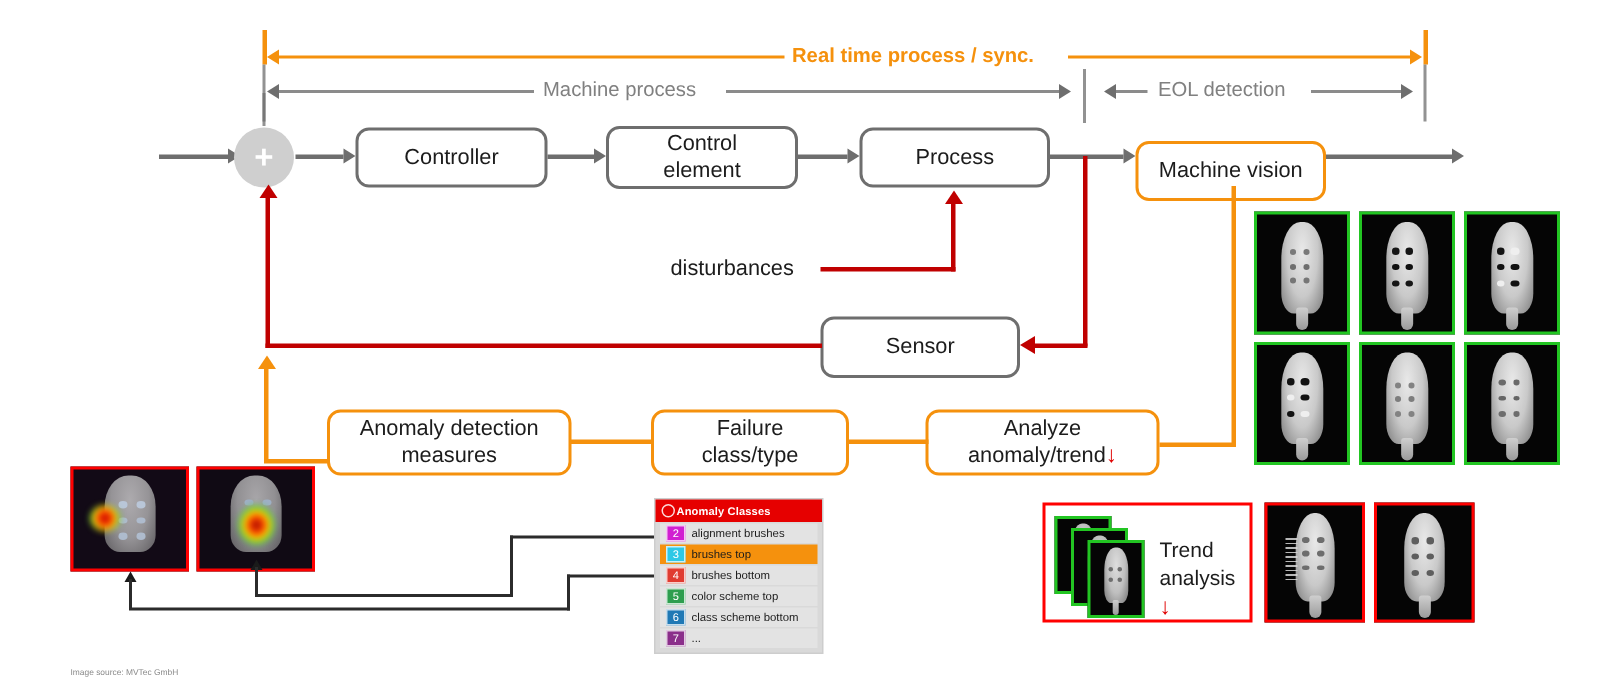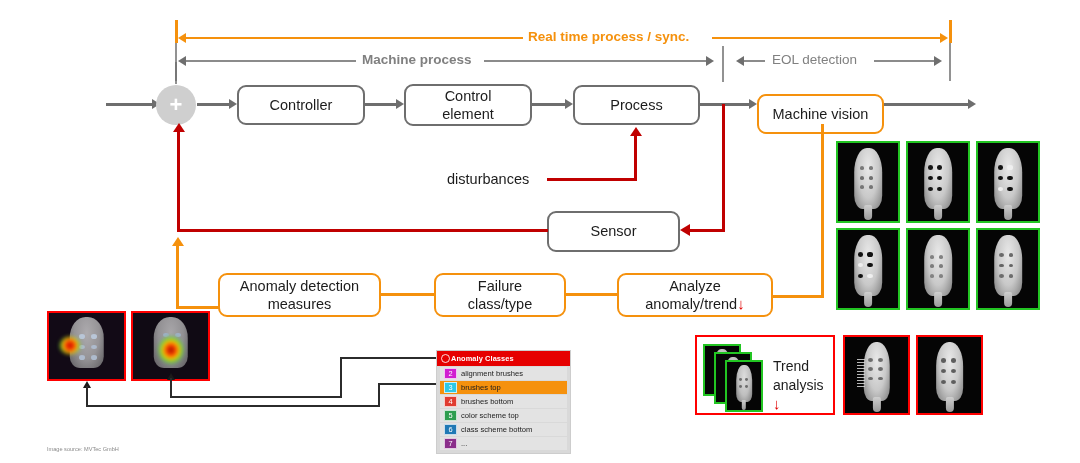--- a/index.html
+++ b/index.html
@@ -65,21 +65,21 @@
   .dots{position:absolute;left:0;top:0;width:100%;height:100%;}
   .dot{position:absolute;border-radius:50%;}
 
   
   .heat{position:absolute;border-radius:50%;filter:blur(2.2px);}
 
   
   .stack{position:absolute;box-sizing:border-box;background:#050505;border:2.2px solid #22c522;}
 
   
-  .legend{position:absolute;left:437px;top:351px;width:133px;
+  .legend{position:absolute;left:437px;top:333px;width:111px;
           background:#d9d9d9;box-sizing:border-box;padding:0 0 3px 0;
           box-shadow:0 0 0 1px #cdcdcd;}
   .legend-head{background:#e60000;color:#ffffff;font-size:7.4px;font-weight:700;
                padding:3px 4px 3px 14px;position:relative;letter-spacing:.1px;}
   .legend-head .hicon{position:absolute;left:4px;top:3px;width:7px;height:7px;
                border:1.2px solid #ffffff;border-radius:50%;opacity:.85;}
   .lrow{display:flex;align-items:center;gap:4px;background:#e3e3e3;
         margin:1px 3px 0 3px;padding:0;height:13px;}
   .lrow.sel{background:#f5910d;}
   .lswatch{width:13px;height:11px;flex:none;margin-left:4px;color:#fff;
@@ -105,21 +105,21 @@
   <div class="hline orange" style="left:186px;top:37px;width:337px;height:2px;"></div>
   <div class="ar ar-l-o" style="left:178px;top:33px;"></div>
   <div class="hline orange" style="left:712px;top:37px;width:228px;height:2px;"></div>
   <div class="ar ar-r-o" style="left:940px;top:33px;"></div>
   <div class="brlabel o" style="left:528px;top:29px;">Real time process / sync.</div>
 
   <div class="hline gray" style="left:186px;top:60px;width:170px;height:1.6px;opacity:.8;"></div>
   <div class="ar ar-l" style="left:178px;top:56px;"></div>
   <div class="hline gray" style="left:484px;top:60px;width:222px;height:1.6px;opacity:.8;"></div>
   <div class="ar ar-r" style="left:706px;top:56px;"></div>
-  <div class="brlabel g" style="left:362px;top:52px;font-weight:bold;">Machine process</div>
+  <div class="brlabel g" style="left:362px;top:52px;">Machine process</div>
 
   <div class="hline gray" style="left:744px;top:60px;width:21px;height:1.6px;opacity:.8;"></div>
   <div class="ar ar-l" style="left:736px;top:56px;"></div>
   <div class="hline gray" style="left:874px;top:60px;width:60px;height:1.6px;opacity:.8;"></div>
   <div class="ar ar-r" style="left:934px;top:56px;"></div>
   <div class="brlabel g" style="left:772px;top:52px;">EOL detection</div>
 
   <div class="hline gray" style="left:106px;top:103px;width:46px;"></div>
   <div class="ar ar-r" style="left:152px;top:99px;"></div>
 

